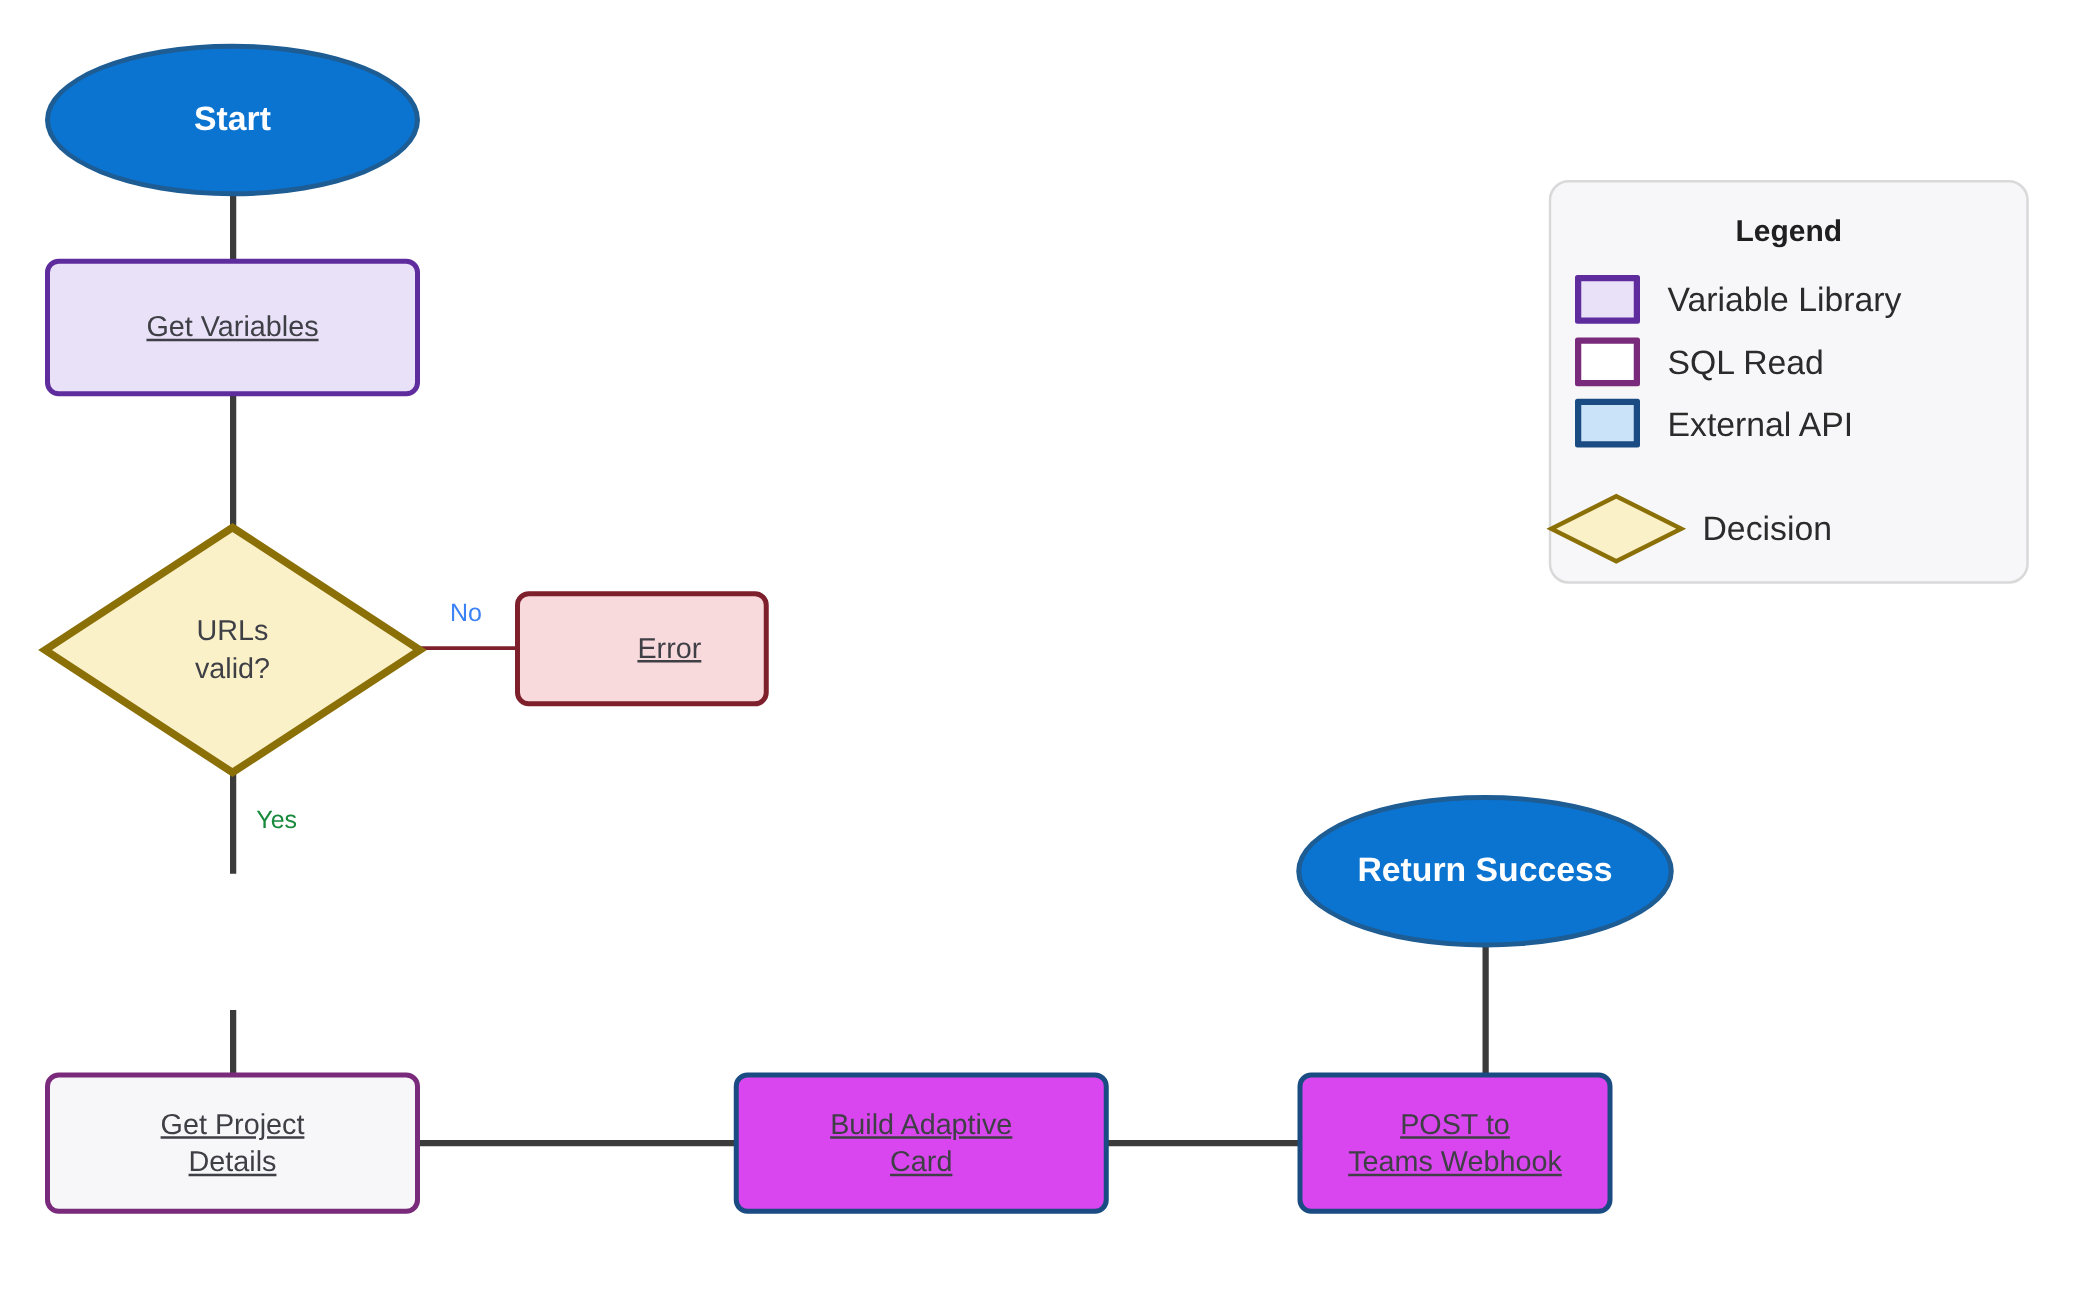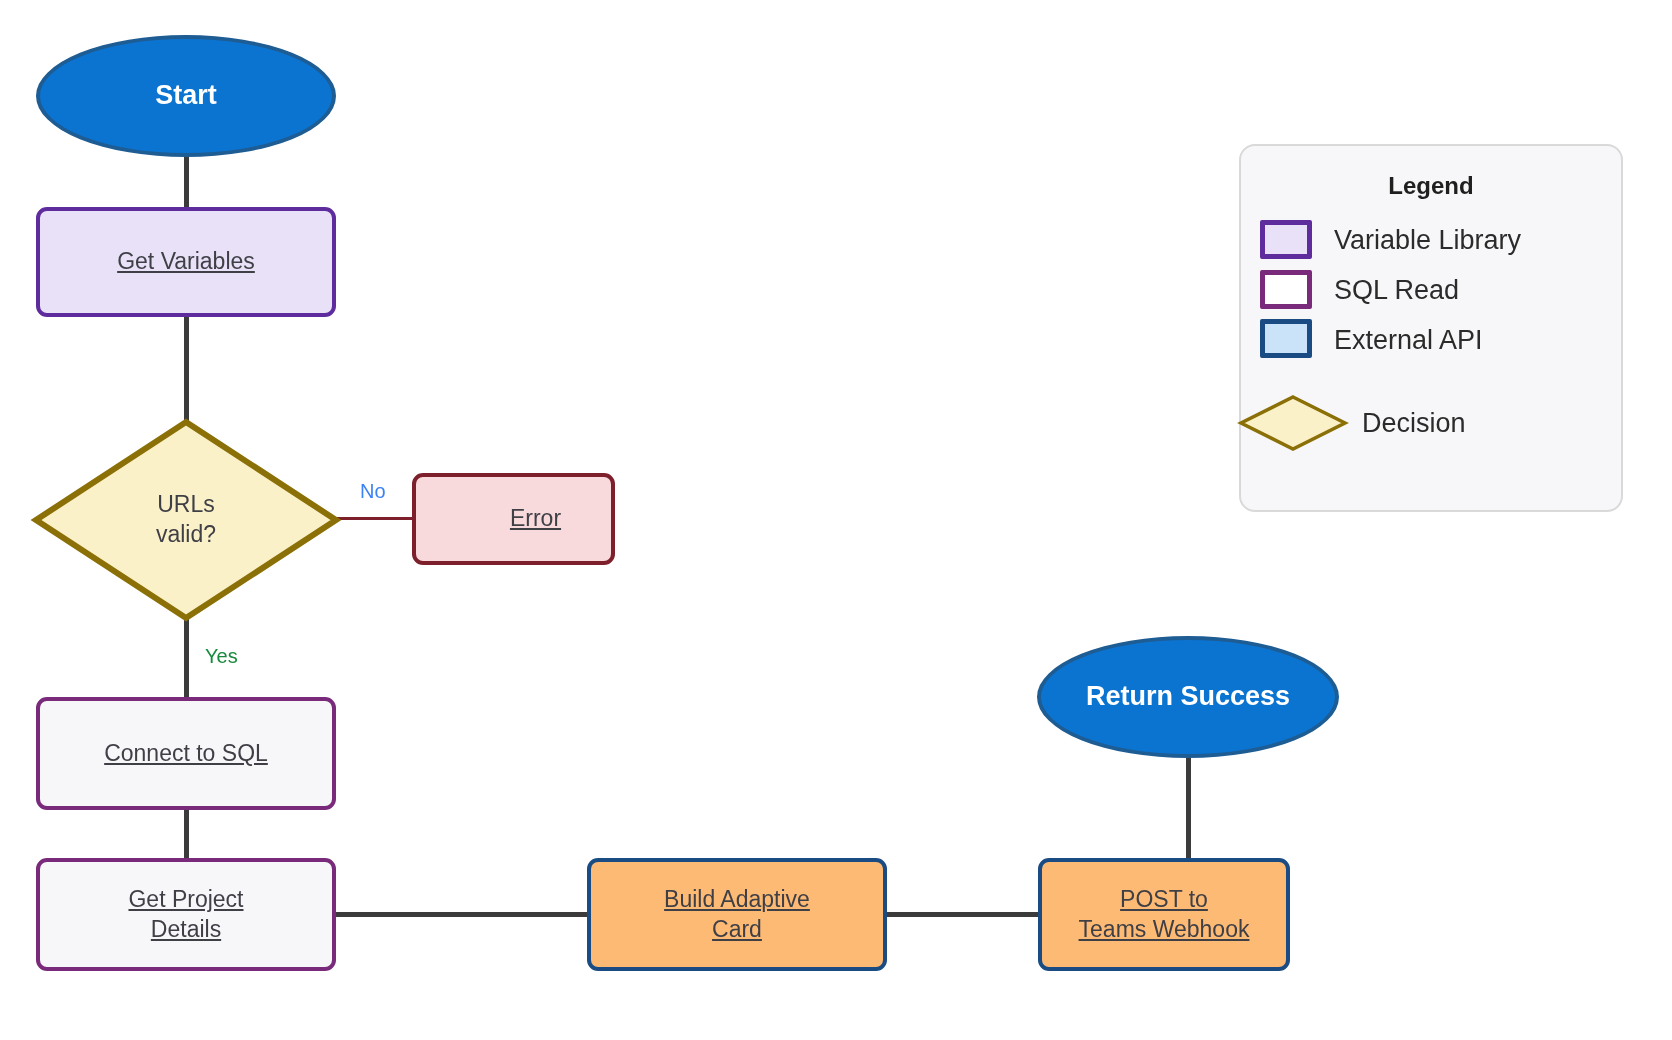--- a/index.html
+++ b/index.html
@@ -12,34 +12,34 @@
     display:flex; flex-direction:column; justify-content:center;
     text-align:center; color:#3f3f46; font-size:23px; line-height:1.3;
   }
   .rectnode { border-style:solid; border-width:4px; border-radius:11px;text-decoration:underline; }
   .ellipse {
     border-radius:50%; background:#0b74d1; border:4px solid #1e5c94;
     color:#ffffff; font-weight:bold; font-size:27px;
   }
   .variable  { background:#e8e1f8; border-color:#5f2c9e; }
   .sqlnode   { background:#f7f7fa; border-color:#7a2a7a; }
-  .apinode   { background:#fdba74; border-color:#1a4c83; }
+  .apinode   { background:#d946ef; border-color:#1a4c83; }
   .errornode { background:#f8d9dc; border-color:#7d202c; }
 
   .edge { position:absolute; background:#3b3b3b; }
   .edge.red { background:#7d202c; }
 
   .edge-label { position:absolute; font-size:20px; font-weight:normal; }
   .no-label  { color:#3b82f6; }
   .yes-label { color:#188a3c; }
 
   .shape-layer { position:absolute; }
 
   .legend {
-    position:absolute; left:1239px; top:144px; width:384px; height:368px;
+    position:absolute; left:1239px; top:144px; width:384px; height:323px;
     box-sizing:border-box; background:#f7f7f9; border:2px solid #d9d9da; border-radius:16px;
   }
   .legend-title {
     position:absolute; top:26px; left:0; width:100%; text-align:center;
     font-weight:bold; font-size:24px; color:#1f1f1f;
   }
   .swatch {
     position:absolute; left:19px; width:52px; height:39px; box-sizing:border-box;
     border-style:solid; border-width:5px; border-radius:2px;
   }
@@ -80,23 +80,20 @@
   </svg>
   <div class="node" style="left:30px; top:416px; width:312px; height:208px; background:transparent;">
     <span>URLs</span>
     <span>valid?</span>
   </div>
 
   <div class="node rectnode errornode" style="left:412px; top:473px; width:203px; height:92px;padding-left:44px;">
     <span>Error</span>
   </div>
 
-  <div class="node rectnode sqlnode" style="left:36px; top:697px; width:300px; height:113px;">
-    <span>Connect to SQL</span>
-  </div>
 
   <div class="node rectnode sqlnode" style="left:36px; top:858px; width:300px; height:113px;">
     <span>Get Project</span>
     <span>Details</span>
   </div>
 
   <div class="node rectnode apinode" style="left:587px; top:858px; width:300px; height:113px;">
     <span>Build Adaptive</span>
     <span>Card</span>
   </div>

